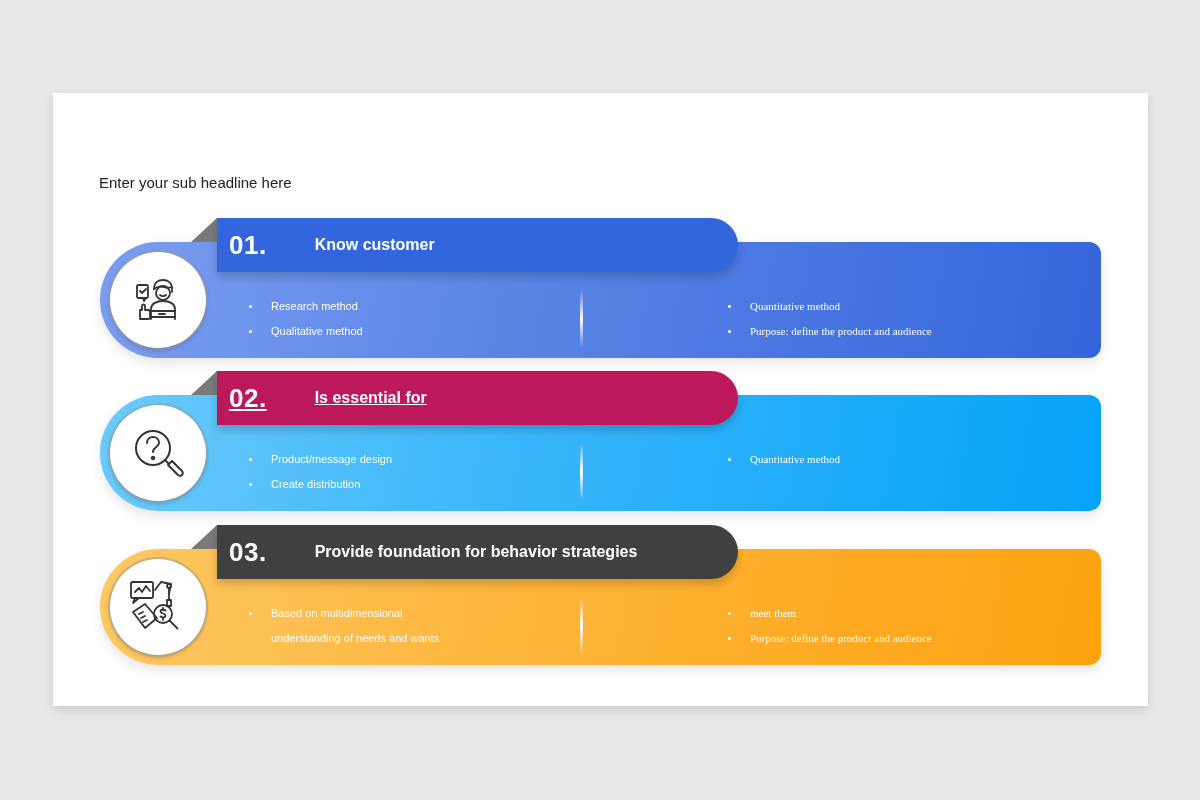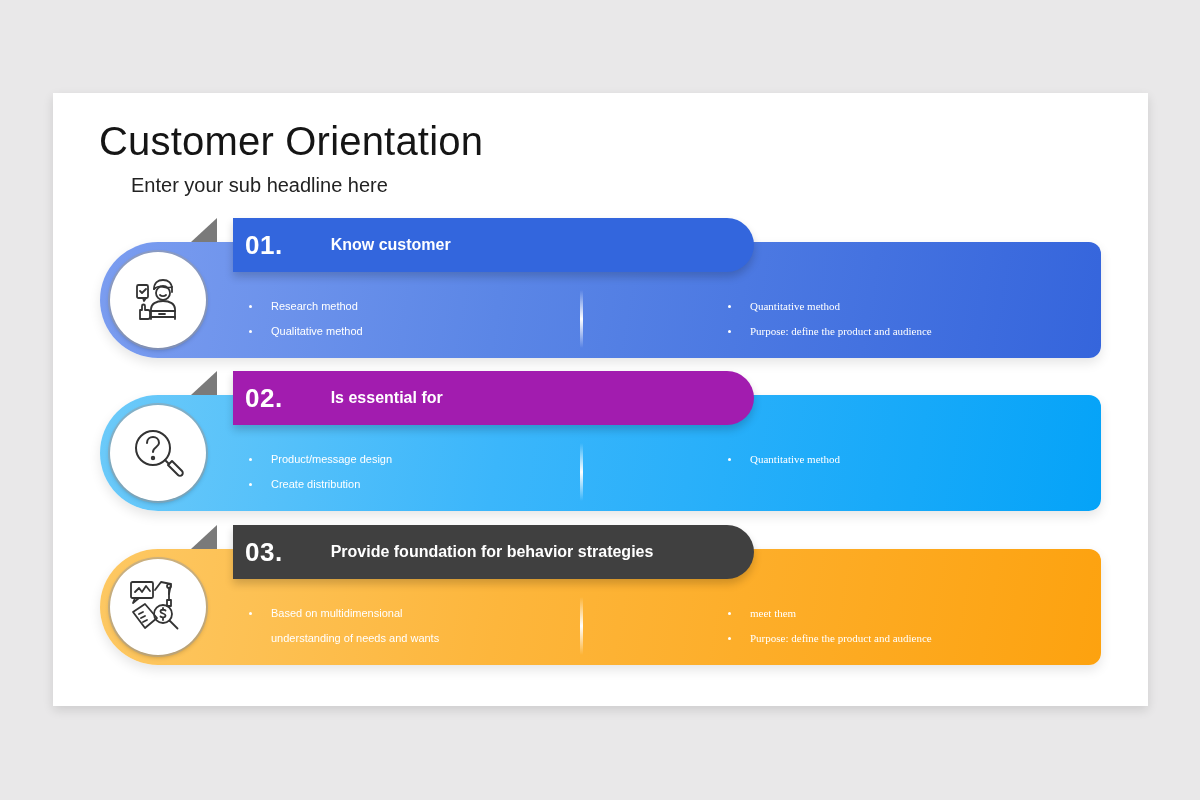--- a/index.html
+++ b/index.html
@@ -13,30 +13,30 @@
     position: absolute; left: 53px; top: 93px; width: 1095px; height: 613px;
     background: #ffffff;
     box-shadow: 0 4px 10px rgba(0,0,0,0.12);
   }
   .title {
     position: absolute; left: 46px; top: 26px;
     font-size: 40px; color: #151515; letter-spacing: 0.2px; font-weight: normal;
   }
   .subtitle {
     position: absolute; left: 46px; top: 81px;
-    font-size: 20px; color: #222; margin-left: 32px;
+    font-size: 15px; color: #222;
   }
   .row { position: absolute; left: 0; width: 1095px; height: 140px; }
   .row .body {
     position: absolute; left: 47px; top: 24px; width: 1001px; height: 116px;
     border-radius: 58px 12px 12px 58px;
     box-shadow: 0 5px 12px rgba(0,0,0,0.10);
   }
   .row .tab {
-    position: absolute; left: 180px; top: 0; width: 521px; height: 54px;
+    position: absolute; left: 164px; top: 0; width: 521px; height: 54px;
     border-radius: 0 27px 27px 0;
     box-shadow: 0 5px 8px rgba(0,0,0,0.18);
     display: flex; align-items: center; padding-left: 12px;
     color: #fff;
   }
   .row .fold {
     position: absolute; left: 138px; top: 0; width: 0; height: 0;
     border-left: 26px solid transparent;
     border-bottom: 24px solid #7a7a7a;
   }
@@ -62,30 +62,29 @@
   .divider {
     position: absolute; left: 527px; top: 72px; width: 3px; height: 58px;
     background: linear-gradient(to bottom, rgba(255,255,255,0) 0%, #ffffff 50%, rgba(255,255,255,0) 100%);
   }
   .r1 { top: 125px; }
   .r2 { top: 278px; }
   .r3 { top: 432px; }
   .r1 .body { background: linear-gradient(100deg, #7b9df0 0%, #5b86e6 40%, #3565dc 100%); }
   .r1 .tab { background: #3366dd; }
   .r2 .body { background: linear-gradient(100deg, #6ccaf9 0%, #3bb6fb 40%, #05a3f8 100%); }
-  .r2 .tab { background: #a21caf; }
+  .r2 .tab { background: #be185d; text-decoration: underline; }
   .r3 .body { background: linear-gradient(100deg, #fdc863 0%, #fdb63c 40%, #fda20f 100%); }
   .r3 .tab { background: #404040; }
   svg { display: block; }
 </style>
 </head>
 <body>
 
 <div class="slide">
-  <h1 class="title">Customer Orientation</h1>
   <div class="subtitle">Enter your sub headline here</div>
 
   <div class="row r1">
     <div class="body"></div>
     <div class="fold"></div>
     <div class="tab">
       <span class="num">01.</span>
       <span class="head">Know customer</span>
     </div>
     <div class="circle">

